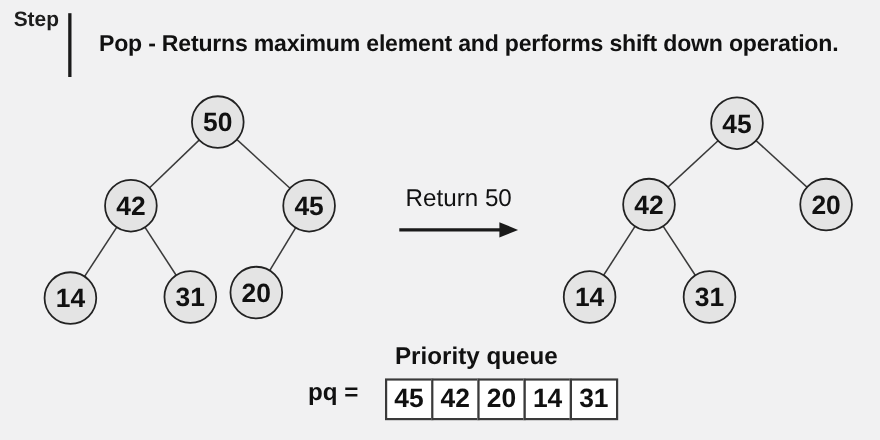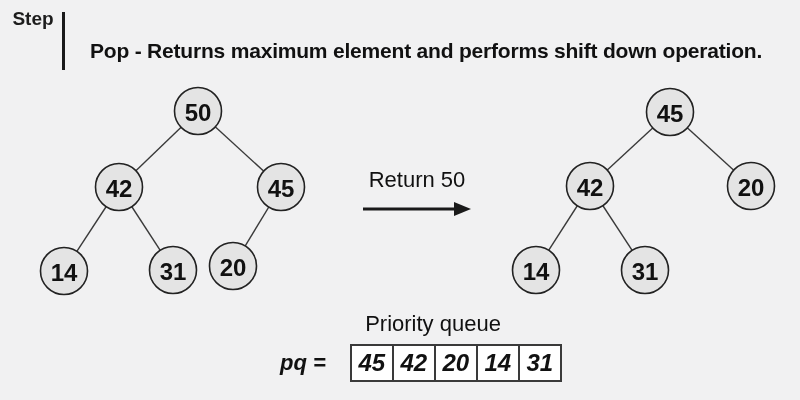--- a/index.html
+++ b/index.html
@@ -39,21 +39,21 @@
     position: absolute;
     left: 62px;
     top: 12px;
     width: 3px;
     height: 58px;
     background: #1a1a1a;
   }
   .page-title {
     position: absolute;
     left: 90px;
-    top: 25px;
+    top: 14px;
     font-size: 21px;
     font-weight: 600;
     color: #111;
     white-space: nowrap;
     letter-spacing: -0.2px;
   }
 
   
   .diagram-svg {
     position: absolute;
@@ -83,30 +83,29 @@
   
   .pq-block {
     position: absolute;
     left: 268px;
     top: 311px;
     width: 330px;
   }
   .pq-title {
     text-align: center;
     font-size: 22px;
-    font-weight: 400;
+    font-weight: 700;
     color: #111;
     line-height: 26px;
   }
   .pq-row {
     display: flex;
-    align-items: center;
+    align-items: flex-start;
     margin-top: 7px;
     padding-left: 12px;
-    font-style: italic;
   }
   .pq-var {
     font-size: 22px;
     font-weight: 700;
     color: #111;
     margin-right: 24px;
     white-space: nowrap;
   }
   .pq-cells {
     display: flex;

